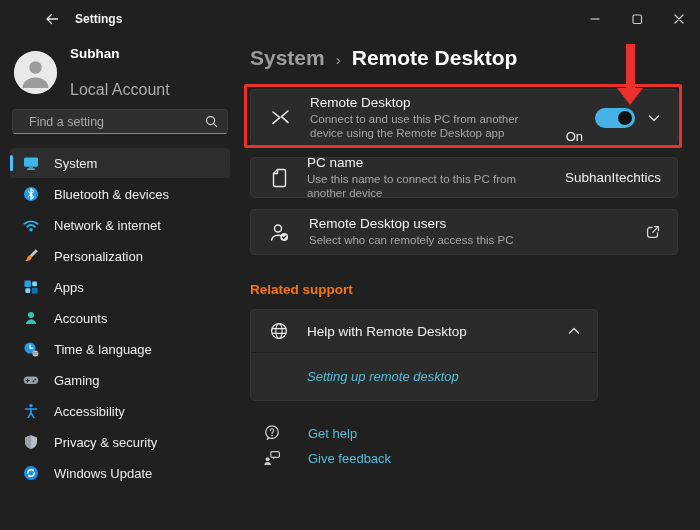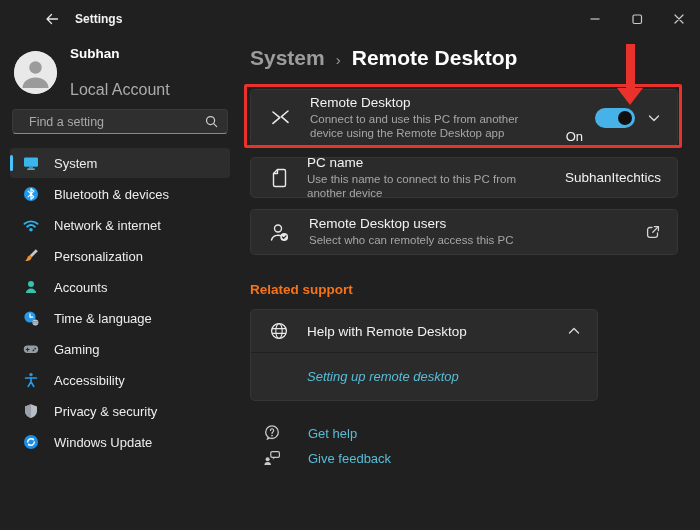--- a/index.html
+++ b/index.html
@@ -173,20 +173,31 @@
       <svg width="16" height="16" viewBox="0 0 16 16">
           <path d="M12.8 1.2 L14.8 3.2 L8.8 9.2 L6.8 7.2 Z" fill="#c4c9cf"></path>
           <path d="M6.8 7.2 L8.8 9.2 C8.4 11.8 5.8 13.6 2.2 13 C3.8 11.6 4.4 10.2 4.8 8.6 Z" fill="#e8913a"></path>
         </svg>
     </span>
     <span>Personalization</span>
   </div>
   <div class="nav-item">
     <span class="nav-ico">
       <svg width="16" height="16" viewBox="0 0 16 16">
+          <rect x="1.5" y="1.5" width="6.4" height="6.4" rx="1" fill="#27a3e8"></rect>
+          <rect x="9.2" y="2.4" width="4.8" height="4.8" rx="1" fill="#7fd3f7"></rect>
+          <rect x="2.4" y="9.2" width="4.8" height="4.8" rx="1" fill="#7fd3f7"></rect>
+          <rect x="8.8" y="8.8" width="5.8" height="5.8" rx="1" fill="#1272b8"></rect>
+        </svg>
+    </span>
+    <span>Apps</span>
+  </div>
+  <div class="nav-item">
+    <span class="nav-ico">
+      <svg width="16" height="16" viewBox="0 0 16 16">
           <circle cx="8" cy="5" r="3" fill="#34c3ac"></circle>
           <path d="M2.8 14 a5.2 4.4 0 0 1 10.4 0 Z" fill="#34c3ac"></path>
         </svg>
     </span>
     <span>Accounts</span>
   </div>
   <div class="nav-item">
     <span class="nav-ico">
       <svg width="16" height="16" viewBox="0 0 16 16">
           <circle cx="7" cy="7" r="5.6" fill="#2699e8"></circle>

